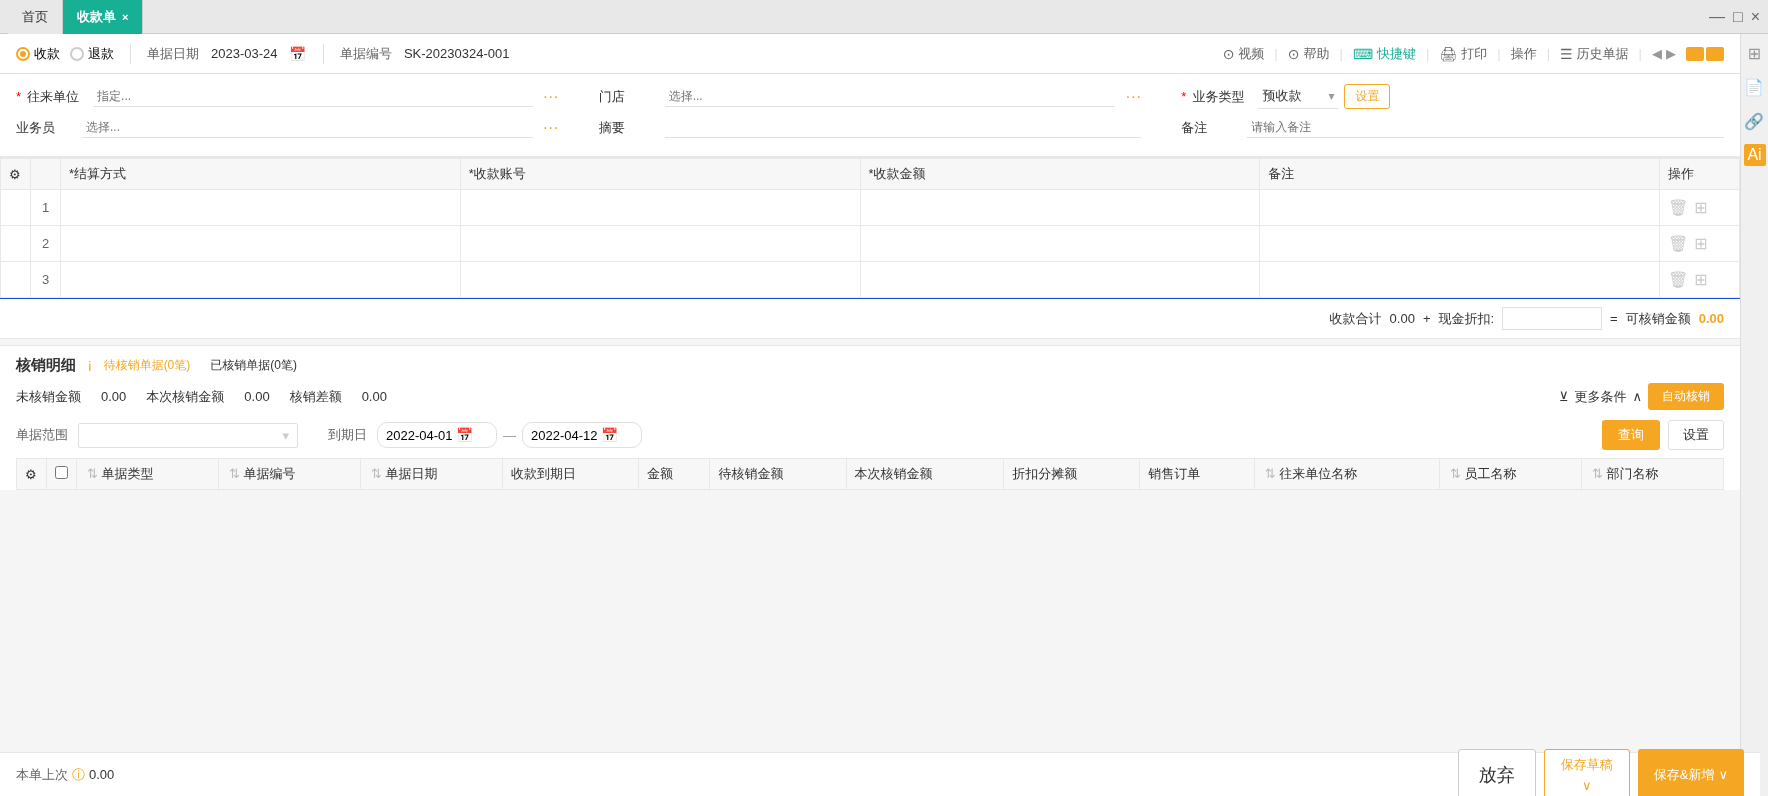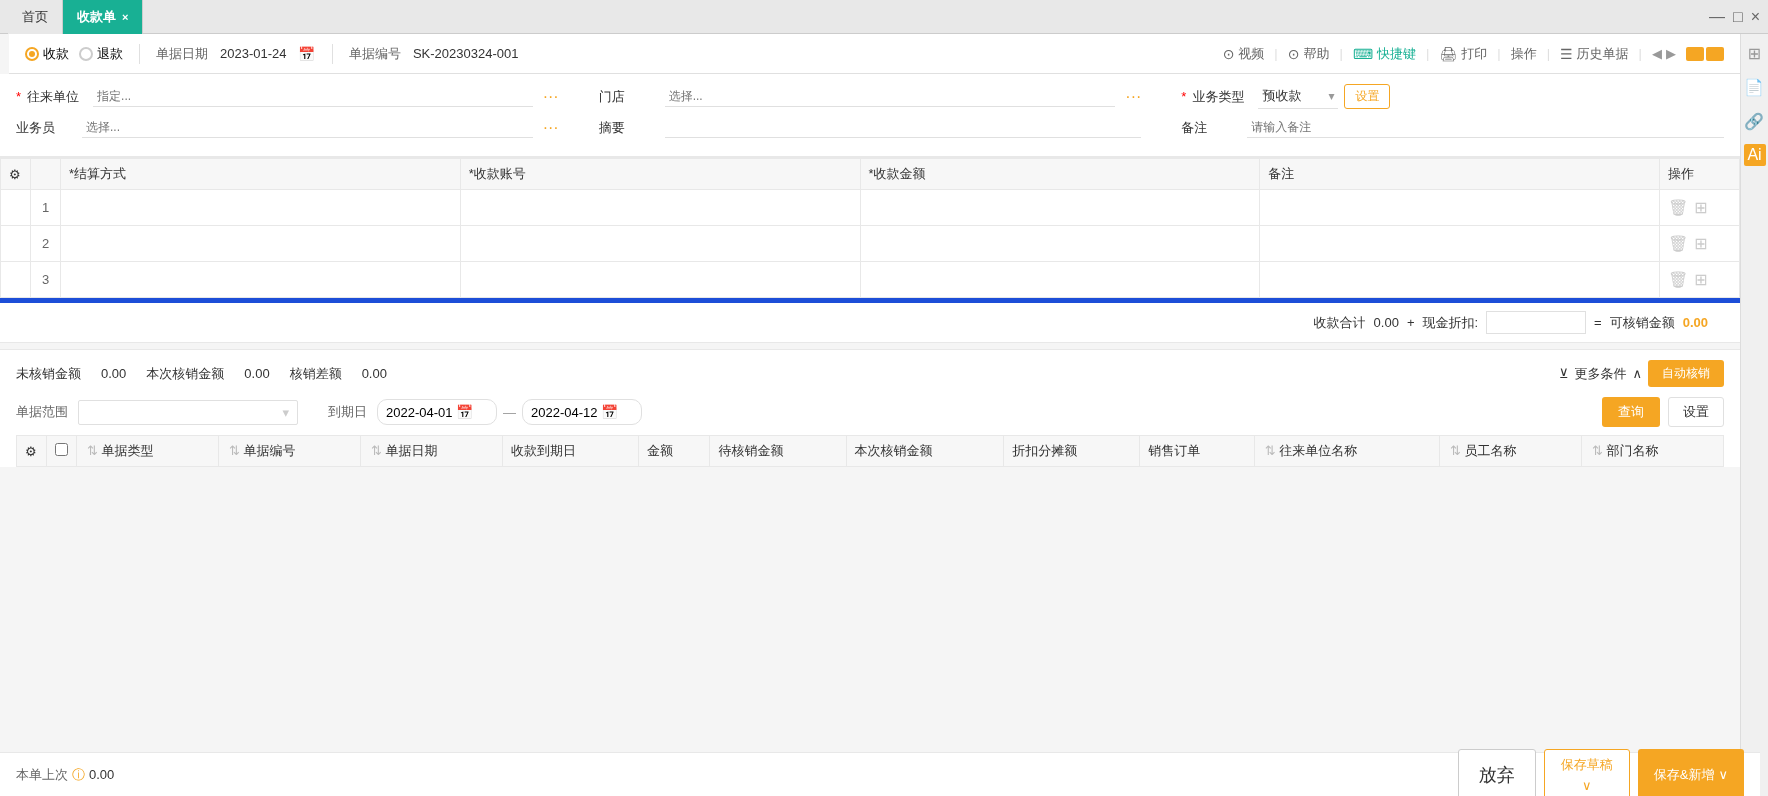--- a/index.html
+++ b/index.html
@@ -45,21 +45,20 @@
 
     
     .top-toolbar {
       background: #fff;
       border-bottom: 1px solid #e0e0e0;
       height: 40px;
       display: flex;
       align-items: center;
       padding: 9px 16px;
       gap: 12px;
-      margin-left: 9px;
     }
     .radio-group { display: flex; align-items: center; gap: 10px; }
     .radio-item { display: flex; align-items: center; gap: 4px; cursor: pointer; }
     .radio-circle {
       width: 14px; height: 14px; border-radius: 50%;
       border: 2px solid #ccc;
       display: flex; align-items: center; justify-content: center;
     }
     .radio-circle.checked { border-color: #f5a623; }
     .radio-circle.checked::after {
@@ -170,26 +169,26 @@
     }
     .action-cell {
       display: flex; align-items: center; gap: 6px;
       padding: 4px 8px;
     }
     .action-icon { color: #ccc; cursor: pointer; font-size: 16px; }
 
     
     .summary-row {
       background: #fff;
-      padding: 8px 32px;
+      padding: 8px 16px;
       display: flex;
       align-items: center;
       justify-content: flex-end;
       gap: 8px;
-      border-top: 5px solid #1d4ed8;
+      border-top: 1px solid #1d4ed8;
       color: #333;
       font-size: 13px;
     }
     .summary-value { color: #333; }
     .summary-orange { color: #f5a623; font-weight: bold; }
     .summary-input {
       border: 1px solid #e0e0e0;
       width: 100px;
       padding: 3px 6px;
       outline: none;
@@ -407,21 +406,21 @@
         <div class="radio-circle checked"></div>
         <span>收款</span>
       </div>
       <div class="radio-item">
         <div class="radio-circle"></div>
         <span>退款</span>
       </div>
     </div>
     <div class="toolbar-divider"></div>
     <span class="toolbar-label">单据日期</span>
-    <span class="toolbar-value">2023-01-24</span>
+    <span class="toolbar-value">2023-03-24</span>
     <span class="toolbar-icon">📅</span>
     <div class="toolbar-divider"></div>
     <span class="toolbar-label">单据编号</span>
     <span class="toolbar-value">SK-20230324-001</span>
 
     <div class="toolbar-right">
       <div class="toolbar-action">
         <span class="icon">⊙</span>
         <span>视频</span>
       </div>
@@ -573,20 +572,26 @@
     <span>现金折扣:</span>
     <input class="summary-input" type="text" style="">
     <span>=</span>
     <span>可核销金额</span>
     <span class="summary-orange">0.00</span>
   </div>
 
   <div class="section-divider"></div>
 
   <div class="verify-section">
+    <div class="verify-header">
+      <span class="verify-title">核销明细</span>
+      <span class="verify-info-icon">ℹ</span>
+      <span class="verify-tab" style="color:#f5a623">待核销单据(0笔)</span>
+      <span class="verify-tab" style="color:#333;margin-left:8px">已核销单据(0笔)</span>
+    </div>
     <div class="verify-stats">
       <span>未核销金额</span>
       <span style="color:#333">0.00</span>
       <span>本次核销金额</span>
       <span style="color:#333">0.00</span>
       <span>核销差额</span>
       <span style="color:#333">0.00</span>
 
       <div class="more-conditions">
         <span>⊻</span>

